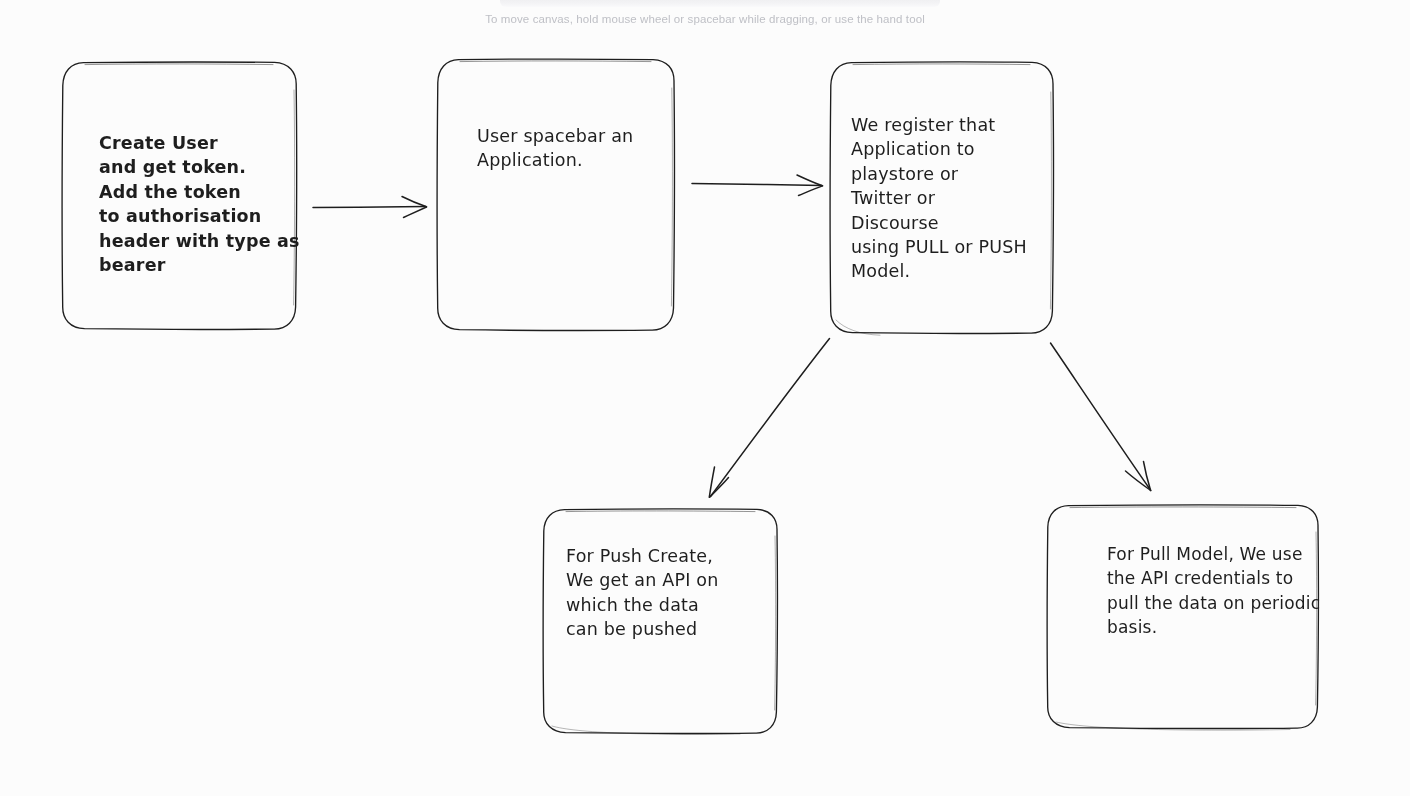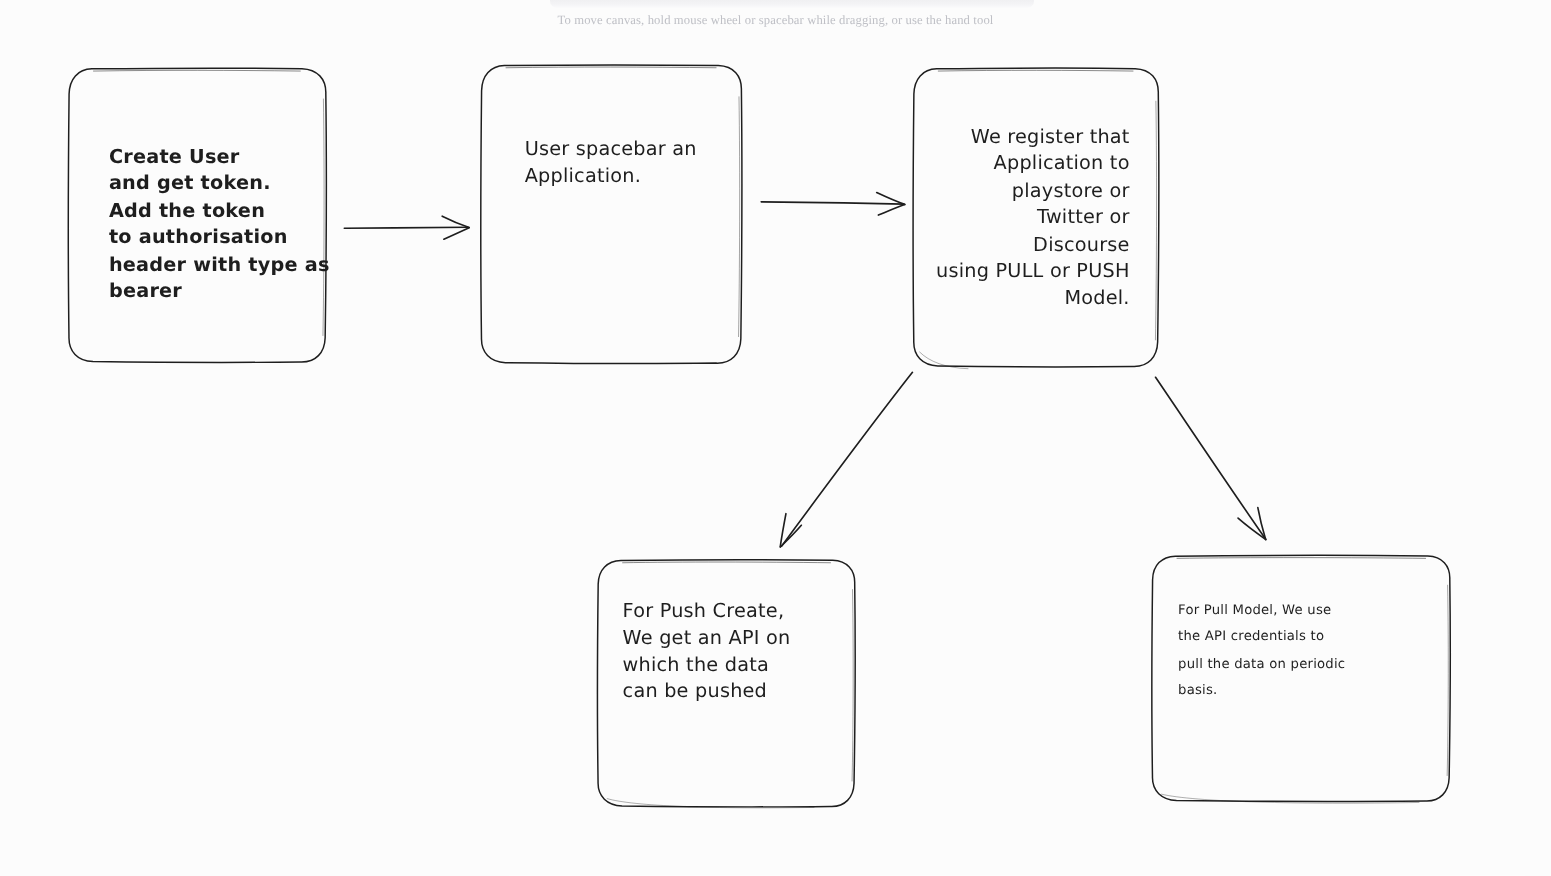--- a/index.html
+++ b/index.html
@@ -35,21 +35,21 @@
     border-bottom-right-radius: 6px;
     pointer-events: none;
   }
 
   #canvas-hint {
     position: absolute;
     left: 0;
     top: 11px;
     width: 1410px;
     text-align: center;
-    font-family: Liberation Serif, serif;
+    font-family: Liberation Sans, sans-serif;
     font-size: 11.5px;
     line-height: 16px;
     letter-spacing: 0.1px;
     color: #bfc0c6;
     user-select: none;
     pointer-events: none;
   }
 
   
   #sketch-layer {
@@ -65,22 +65,23 @@
     position: absolute;
     font-family: "DejaVu Sans", sans-serif;
     font-size: 17.5px;
     line-height: 24.4px;
     color: #1e1e1e;
     white-space: pre;
     letter-spacing: 0.2px;
     user-select: none;
   }
   .note-text.fs-sm {
-    font-size: 12px;
+    font-size: 17px;
     line-height: 24.4px;
+    margin-left: 36px;
   }
 </style>
 </head>
 <body>
 
 <div id="canvas-root" style="background: rgb(252, 252, 252);">
 
   <div id="toolbar-edge"></div>
 
   <div id="canvas-hint">To move canvas, hold mouse wheel or spacebar while dragging, or use the hand tool</div>
@@ -187,21 +188,21 @@
   <div class="note-text" style="left: 99px; top: 131px; font-weight: bold;">Create User
 and get token.
 Add the token
 to authorisation
 header with type as
 bearer</div>
 
   <div class="note-text" style="left: 477px; top: 124px;">User spacebar an
 Application.</div>
 
-  <div class="note-text" style="left: 851px; top: 113px; text-align: right;">We register that
+  <div class="note-text" style="left: 851px; top: 113px;">We register that
 Application to
 playstore or
 Twitter or
 Discourse
 using PULL or PUSH
 Model.</div>
 
   <div class="note-text" style="left: 566px; top: 544px;">For Push Create,
 We get an API on
 which the data

